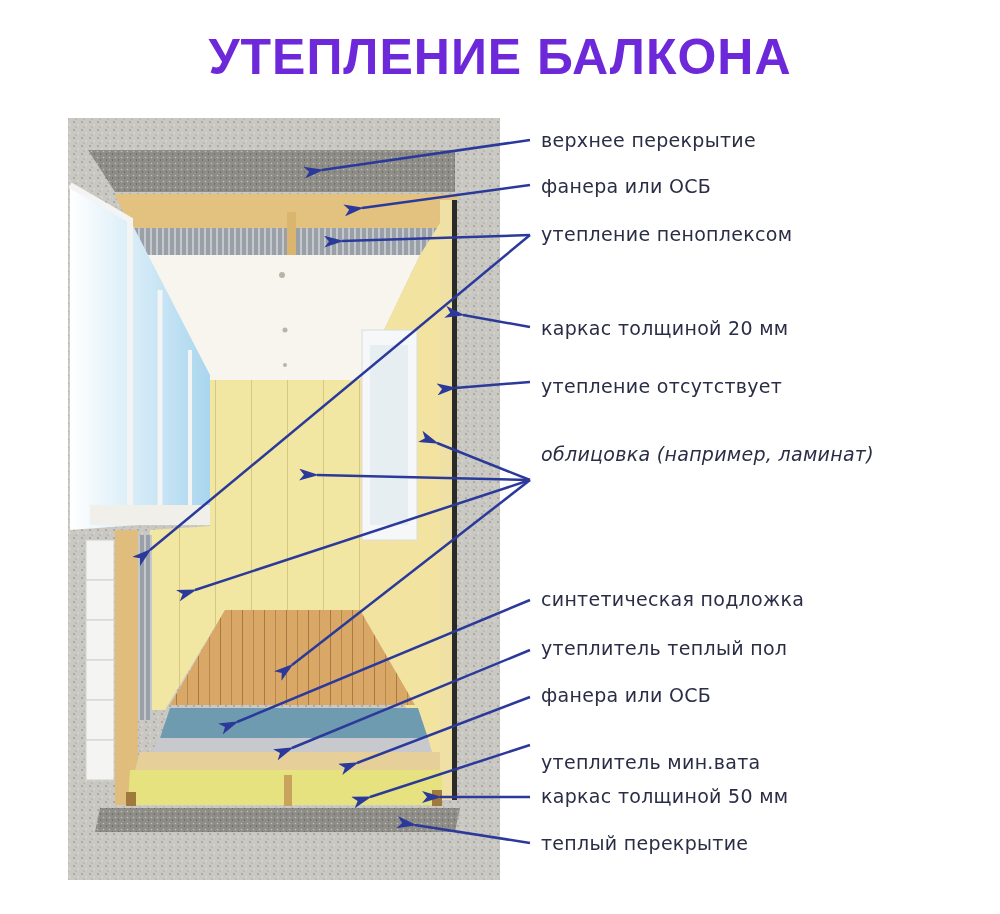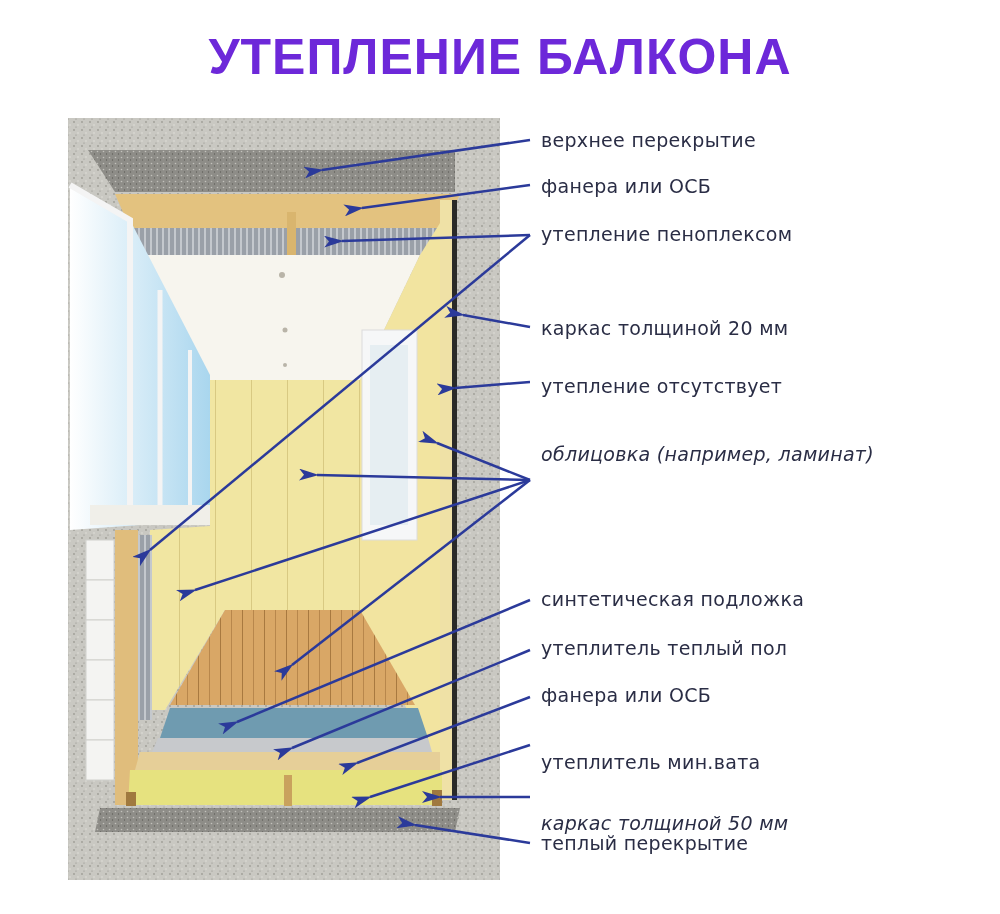--- a/index.html
+++ b/index.html
@@ -133,14 +133,14 @@
 <div class="label" style="top:129px;">верхнее перекрытие</div>
 <div class="label" style="top:175px;">фанера или ОСБ</div>
 <div class="label" style="top:223px;text-align:center;">утепление пеноплексом</div>
 <div class="label" style="top:317px;">каркас толщиной 20 мм</div>
 <div class="label" style="top:375px;">утепление отсутствует</div>
 <div class="label" style="top:443px;font-style:italic;">облицовка (например, ламинат)</div>
 <div class="label" style="top:588px;">синтетическая подложка</div>
 <div class="label" style="top:637px;">утеплитель теплый пол</div>
 <div class="label" style="top:684px;">фанера или ОСБ</div>
 <div class="label" style="top:734px;margin-top:17px;">утеплитель мин.вата</div>
-<div class="label" style="top:812px;font-style:italic;">каркас толщиной 50 мм</div>
+<div class="label" style="top:785px;">каркас толщиной 50 мм</div>
 <div class="label" style="top:832px;">теплый перекрытие</div>
 
 </body></html>

